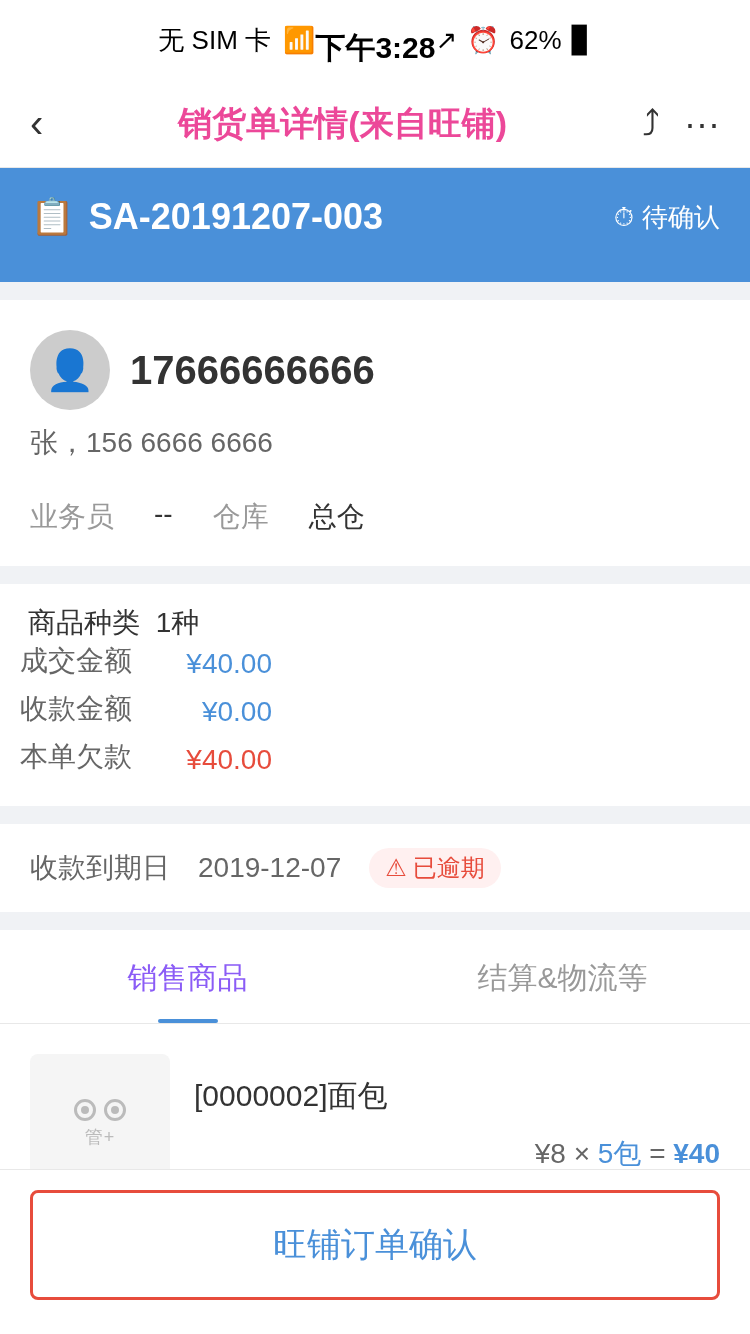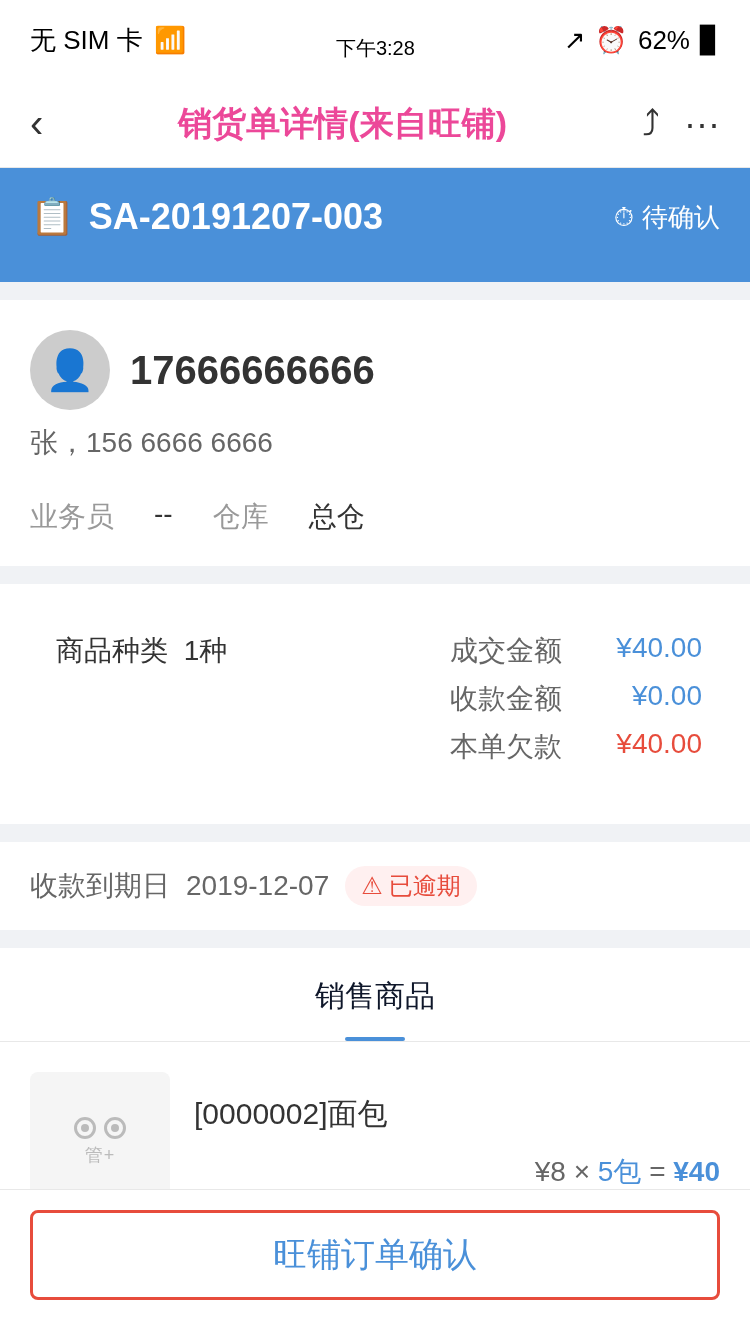--- a/index.html
+++ b/index.html
@@ -13,27 +13,27 @@
       color: #333;
     }
 
     
     .status-bar {
       width: 750px;
       height: 80px;
       background: #fff;
       display: flex;
       align-items: center;
-      justify-content: space-between;
+      justify-content: center;
       padding: 0 30px;
       font-size: 26px;
       color: #000;
     }
     .status-left { display: flex; align-items: center; gap: 12px; }
-    .status-center { font-size: 20px; font-weight: 400; margin-top: 16px; }
+    .status-center { font-size: 30px; font-weight: 700; margin-top: 16px; }
     .status-right { display: flex; align-items: center; gap: 10px; font-size: 26px; }
 
     
     .nav-bar {
       width: 750px;
       height: 88px;
       background: #fff;
       display: flex;
       align-items: center;
       justify-content: space-between;
@@ -133,50 +133,51 @@
       font-size: 28px;
       color: #666;
     }
     .field-label { color: #999; }
     .field-value { color: #333; }
 
     
     .amount-section {
       background: #fff;
       margin-top: 18px;
-      padding: 48px;
+      padding: 20px;
       display: flex;
       justify-content: space-between;
       align-items: flex-start;
+      flex-direction: column;
     }
     .product-count { font-size: 28px; color: #666; }
     .product-count span { color: #333; margin-left: 8px; }
     .amounts { text-align: right; }
     .amount-row {
       display: flex;
       justify-content: flex-end;
-      align-items: flex-start;
+      align-items: flex-end;
       gap: 20px;
       margin-bottom: 10px;
       font-size: 28px;
     }
     .amount-label { color: #666; }
     .amount-value { color: #4a90d9; min-width: 120px; text-align: right; }
     .amount-value.red { color: #e74c3c; }
 
     
     .due-date-section {
       background: #fff;
       margin-top: 18px;
       padding: 24px 30px;
       font-size: 28px;
       color: #666;
       display: flex;
       align-items: center;
-      gap: 16px;
+      gap: 28px;
     }
     .overdue-badge {
       background: #fff0f0;
       color: #e74c3c;
       border-radius: 20px;
       padding: 4px 16px;
       font-size: 24px;
       display: flex;
       align-items: center;
       gap: 6px;
@@ -194,21 +195,21 @@
     .tab-item {
       flex: 1;
       text-align: center;
       padding: 28px 0 24px;
       font-size: 30px;
       color: #999;
       position: relative;
       cursor: pointer;
     }
     .tab-item.active {
-      color: #0f172a;
+      color: #8b5cf6;
     }
     .tab-item.active::after {
       content: '';
       position: absolute;
       bottom: 0;
       left: 50%;
       transform: translateX(-50%);
       width: 60px;
       height: 4px;
       background: #4a90d9;
@@ -259,21 +260,21 @@
       position: fixed;
       bottom: 0;
       left: 0;
       width: 750px;
       background: #fff;
       padding: 20px 30px 34px;
       border-top: 1px solid #e8e8e8;
     }
     .confirm-btn {
       width: 100%;
-      height: 90px;
+      height: 110px;
       border: 3px solid #e74c3c;
       border-radius: 8px;
       background: #fff;
       color: #4a90d9;
       font-size: 34px;
       cursor: pointer;
       display: flex;
       align-items: center;
       justify-content: center;
     }
@@ -392,20 +393,23 @@
   <span class="overdue-badge">
     <span>⚠</span>
     <span>已逾期</span>
   </span>
 </div>
 
 <div class="tabs-section">
   <div class="tabs-header">
     <div class="tab-item active">
       <span>销售商品</span>
+    </div>
+    <div class="tab-item">
+      <span>结算&amp;物流等</span>
     </div>
   </div>
 
   <div class="product-item">
     <div class="product-image">
       <div class="owl-logo">
         <div class="owl-eyes">
           <div class="owl-eye">
             <div class="owl-eye-inner"></div>
           </div>

